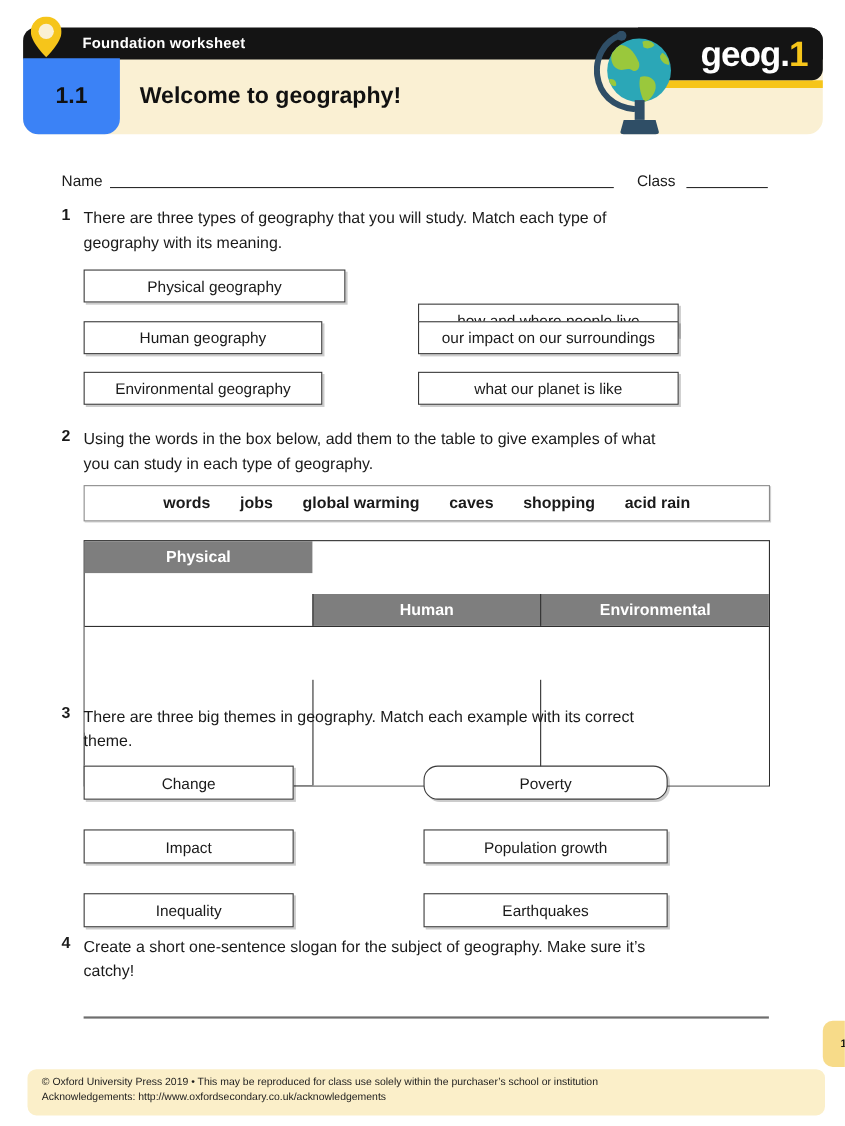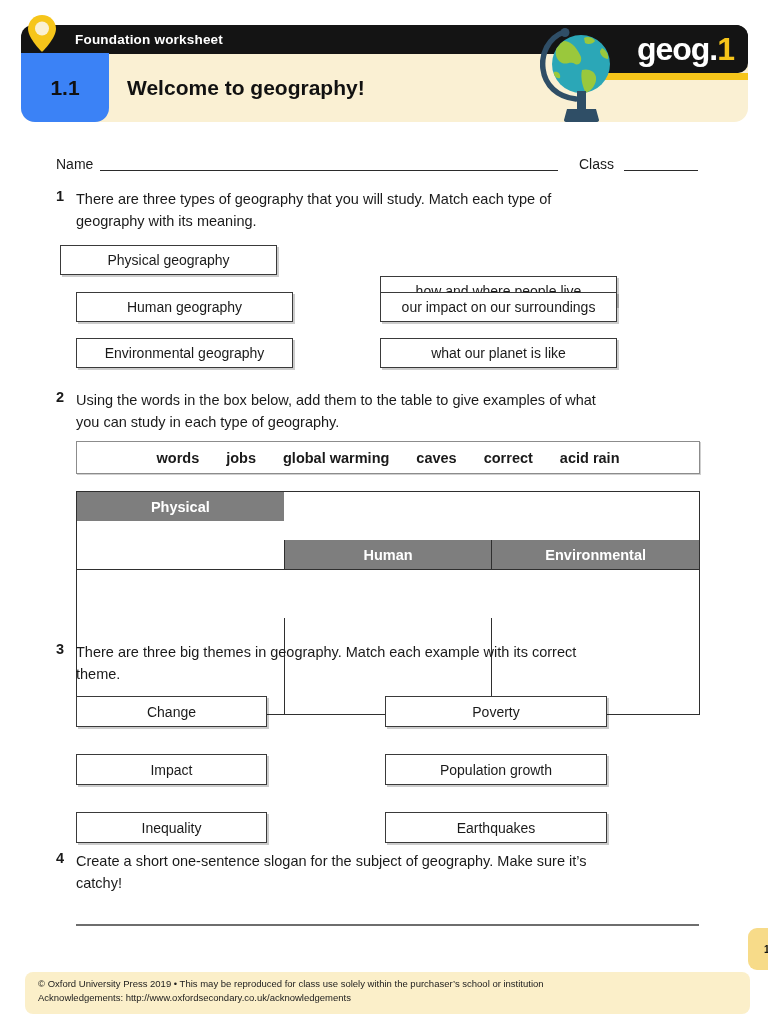--- a/index.html
+++ b/index.html
@@ -115,38 +115,38 @@
 <div class="abs label" style="left:56px;top:156px;">Name</div>
 <div class="abs blank" style="left:100px;top:148px;width:458px;height:22px;"></div>
 <div class="abs label" style="left:579px;top:156px;">Class</div>
 <div class="abs blank" style="left:624px;top:148px;width:74px;height:22px;"></div>
 
 <div class="abs qrow" style="left:56px;top:188px;">
   <div class="qnum">1</div>
   <div class="qtext">There are three types of geography that you will study. Match each type of
 geography with its meaning.</div>
 </div>
-<div class="mbox" style="left:60px;top:245px;width:217px;">Physical geography</div>
+<div class="mbox" style="left:76px;top:245px;width:238px;">Physical geography</div>
 <div class="mbox" style="left:76px;top:292px;width:217px;">Human geography</div>
 <div class="mbox" style="left:76px;top:338px;width:217px;">Environmental geography</div>
 <div class="mbox" style="left:380px;top:245px;width:237px;margin-top:31px;">how and where people live</div>
 <div class="mbox" style="left:380px;top:292px;width:237px;">our impact on our surroundings</div>
 <div class="mbox" style="left:380px;top:338px;width:237px;">what our planet is like</div>
 
 <div class="abs qrow" style="left:56px;top:389px;">
   <div class="qnum">2</div>
   <div class="qtext">Using the words in the box below, add them to the table to give examples of what
 you can study in each type of geography.</div>
 </div>
 <div class="abs wordbox">
   <span>words</span>
   <span>jobs</span>
   <span>global warming</span>
   <span>caves</span>
-  <span>correct</span>
+  <span>shopping</span>
   <span>acid rain</span>
 </div>
 <div class="abs tbl">
   <div class="tbl-row tbl-head">
     <div class="tbl-cell">Physical</div>
     <div class="tbl-cell">Human</div>
     <div class="tbl-cell">Environmental</div>
   </div>
   <div class="tbl-row tbl-body">
     <div class="tbl-cell"></div>
@@ -156,21 +156,21 @@
 </div>
 
 <div class="abs qrow" style="left:56px;top:641px;">
   <div class="qnum">3</div>
   <div class="qtext">There are three big themes in geography. Match each example with its correct
 theme.</div>
 </div>
 <div class="mbox" style="left:76px;top:696px;width:191px;height:31px;">Change</div>
 <div class="mbox" style="left:76px;top:754px;width:191px;height:31px;">Impact</div>
 <div class="mbox" style="left:76px;top:812px;width:191px;height:31px;">Inequality</div>
-<div class="mbox" style="left:385px;top:696px;width:222px;height:31px;">Poverty</div>
+<div class="mbox" style="left:385px;top:696px;width:222px;height:31px;border-radius:13px;">Poverty</div>
 <div class="mbox" style="left:385px;top:754px;width:222px;height:31px;">Population growth</div>
 <div class="mbox" style="left:385px;top:812px;width:222px;height:31px;">Earthquakes</div>
 
 <div class="abs qrow" style="left:56px;top:850px;">
   <div class="qnum">4</div>
   <div class="qtext">Create a short one-sentence slogan for the subject of geography. Make sure it’s
 catchy!</div>
 </div>
 <div class="abs slogan-line"></div>
 

